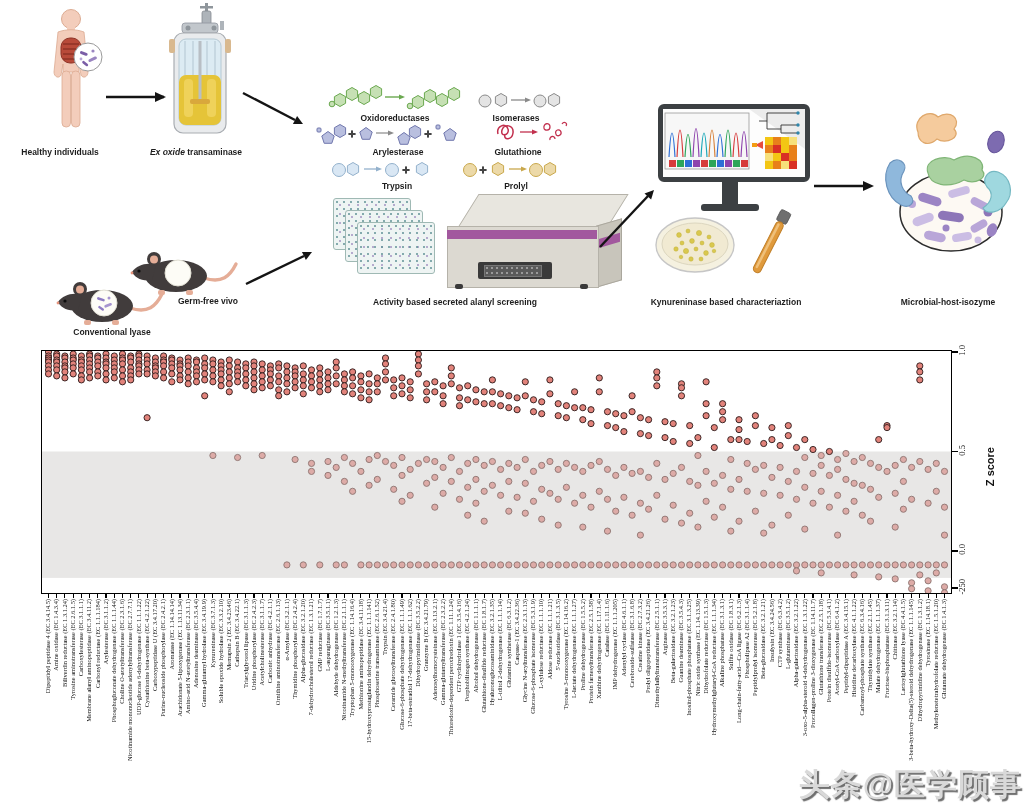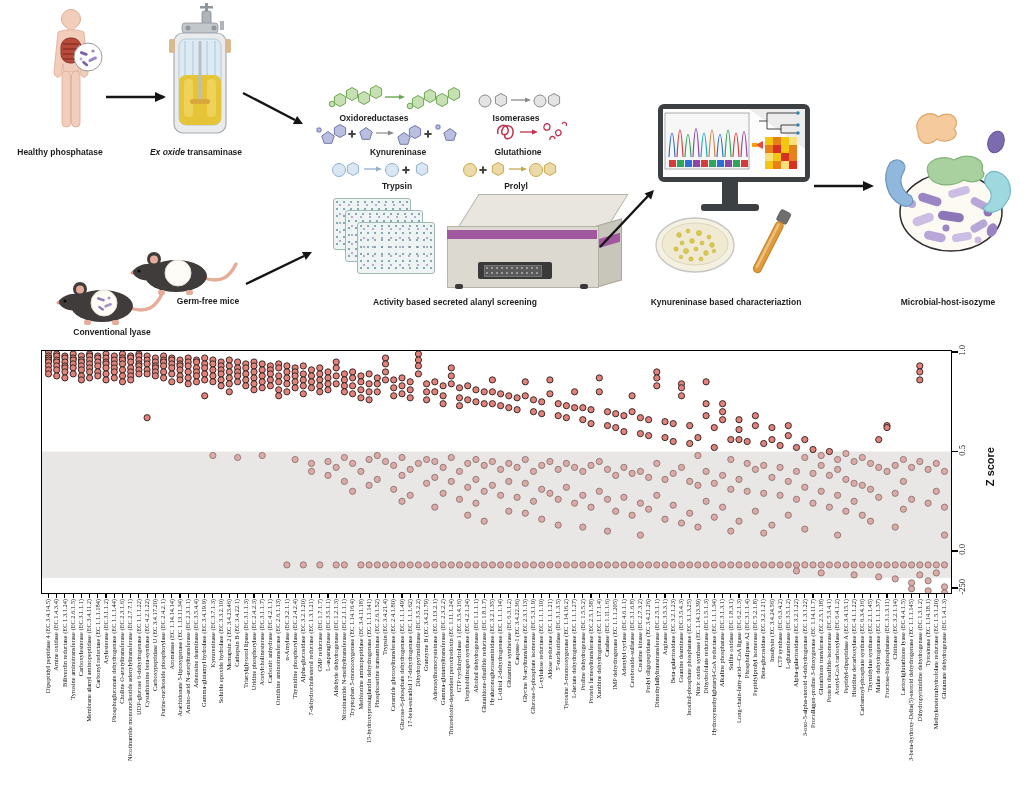--- a/index.html
+++ b/index.html
@@ -66,21 +66,21 @@
     </g>
     <g>
       <circle cx="52" cy="49" r="14" fill="#ffffff" stroke="#9a9a9a" stroke-width="1"></circle>
       <rect x="44" y="44" width="8" height="3" rx="1.5" fill="#7b5ea7" transform="rotate(20 48 45)"></rect>
       <rect x="52" y="50" width="9" height="3" rx="1.5" fill="#9a85c0" transform="rotate(-25 56 51)"></rect>
       <rect x="46" y="54" width="7" height="2.6" rx="1.3" fill="#7b5ea7" transform="rotate(40 49 55)"></rect>
       <circle cx="57" cy="43" r="1.6" fill="#9a85c0"></circle>
         <circle cx="45" cy="51" r="1.4" fill="#b7a6d6"></circle>
     </g>
   </svg>
-  <div class="cap" style="left:5px;top:147px;width:110px">Healthy phosphatase</div>
+  <div class="cap" style="left:5px;top:147px;width:110px">Healthy individuals</div>
 
   <svg class="abs" style="left:164px;top:3px" width="72" height="142" viewBox="0 0 72 142">
     <rect x="41" y="0" width="3" height="10" fill="#8f969c"></rect>
       <rect x="36" y="3" width="13" height="2.5" fill="#8f969c"></rect>
     <rect x="38" y="8" width="9" height="22" rx="2" fill="#aeb4ba" stroke="#868c92" stroke-width="0.8"></rect>
     <rect x="18" y="20" width="36" height="10" rx="3" fill="#c2c7cc" stroke="#9096a0" stroke-width="0.8"></rect>
     <circle cx="24" cy="25" r="2.5" fill="#8f969c"></circle>
       <circle cx="50" cy="25" r="2.5" fill="#8f969c"></circle>
     <rect x="56" y="18" width="4" height="9" fill="#aeb4ba"></rect>
     <rect x="10" y="30" width="52" height="100" rx="9" fill="#e9ebed" stroke="#a9adb2" stroke-width="1.2"></rect>
@@ -121,21 +121,21 @@
     <rect x="34" y="46" width="7" height="5" rx="2" fill="#e5ad97"></rect>
       <rect x="62" y="46" width="7" height="5" rx="2" fill="#e5ad97"></rect>
     <g>
       <circle cx="54" cy="29" r="13" fill="#fdfcf6" stroke="#e2e0d4" stroke-width="1"></circle>
       <rect x="47" y="24" width="8" height="2.6" rx="1.3" fill="#8e7cc3" transform="rotate(18 51 25)"></rect>
       <rect x="54" y="30" width="8" height="2.6" rx="1.3" fill="#a694cf" transform="rotate(-22 58 31)"></rect>
       <rect x="48" y="33" width="6.5" height="2.4" rx="1.2" fill="#8e7cc3" transform="rotate(35 51 34)"></rect>
       <circle cx="59" cy="24" r="1.5" fill="#a694cf"></circle>
     </g>
   </svg>
-  <div class="cap" style="left:153px;top:296px;width:110px">Germ-free mice</div>
+  <div class="cap" style="left:153px;top:296px;width:110px">Germ-free vivo</div>
   <div class="cap" style="left:52px;top:327px;width:120px">Conventional lyase</div>
 
   <svg class="abs" style="left:328px;top:84px" width="134" height="28" viewBox="0 0 134 28" fill="#c6e0b4" stroke="#6aa84f" stroke-width="1">
     <circle cx="4" cy="20" r="2.8"></circle>
     <use href="#hx" transform="translate(12,16)"></use>
       <use href="#hx" transform="translate(24,10)"></use>
     <use href="#hx" transform="translate(36,14)"></use>
       <use href="#hx" transform="translate(48,8)"></use>
     <line x1="57" y1="13" x2="73" y2="13" stroke="#6aa84f" stroke-width="1.4"></line>
     <polygon points="77,13 71,10.4 71,15.6" fill="#6aa84f" stroke="none"></polygon>
@@ -187,23 +187,23 @@
   </svg>
   <svg class="abs" style="left:462px;top:156px" width="116" height="28" viewBox="0 0 116 28" fill="#ecd9a8" stroke="#c9a84c" stroke-width="1">
     <circle cx="8" cy="14" r="6.5"></circle>
     <use href="#pl" transform="translate(21,14)" fill="#444" stroke="none"></use>
     <use href="#hx" transform="translate(36,13)"></use>
     <line x1="47" y1="13" x2="61" y2="13" stroke="#c9a84c" stroke-width="1.3"></line>
     <polygon points="65,13 59,10.5 59,15.5" fill="#c9a84c" stroke="none"></polygon>
     <circle cx="74" cy="14" r="6.5"></circle>
       <use href="#hx" transform="translate(88,13)"></use>
   </svg>
-  <div class="cap" style="left:329px;top:113px;width:90px">Oxidoreductases</div>
+  <div class="cap" style="left:350px;top:113px;width:90px">Oxidoreductases</div>
   <div class="cap" style="left:476px;top:113px;width:80px">Isomerases</div>
-  <div class="cap" style="left:353px;top:147px;width:90px">Kynureninase</div>
+  <div class="cap" style="left:353px;top:147px;width:90px">Arylesterase</div>
   <div class="cap" style="left:478px;top:147px;width:80px">Glutathione</div>
   <div class="cap" style="left:357px;top:181px;width:80px">Trypsin</div>
   <div class="cap" style="left:476px;top:181px;width:80px">Prolyl</div>
 
   <div class="plate" style="left:333px;top:198px"></div>
   <div class="plate" style="left:345px;top:210px"></div>
   <div class="plate" style="left:357px;top:222px"></div>
   <div>
     <div class="rd-top" style="left:468px;top:194px;width:148px;height:32px;transform:skewX(-32deg)"></div>
     <div class="rd-side" style="left:596px;top:222px;width:24px;height:60px;transform:skewY(-16deg)"></div>
@@ -1205,13 +1205,14 @@
       <div class="ytl" style="top:345.4px">1.0</div>
       <div class="ymk" style="top:450.8px"></div>
       <div class="ytl" style="top:444.9px">0.5</div>
       <div class="ymk" style="top:550.3px"></div>
       <div class="ytl" style="top:544.4px">0.0</div>
       <div class="ymk" style="top:587.1px"></div>
       <div class="ytl" style="top:579.0px">-250</div>
     </div>
   <div class="zlab">Z score</div>
 
+  <div class="wm">头条@医学顾事</div>
 </div>
 
 </body></html>

